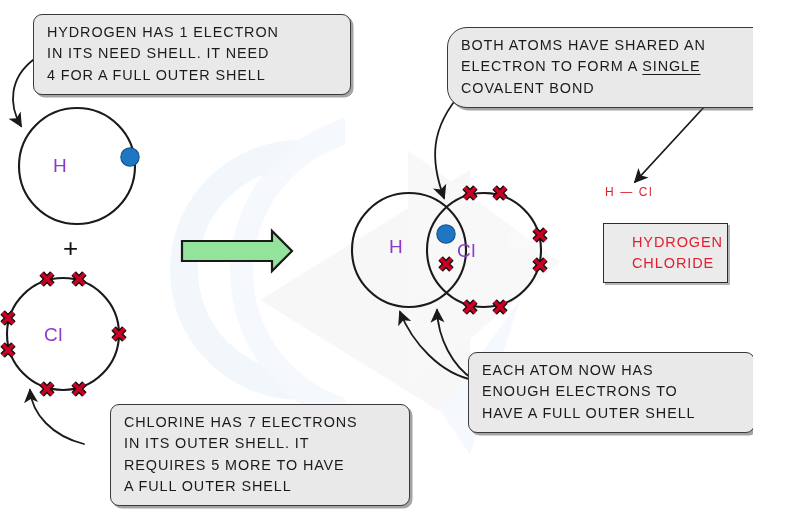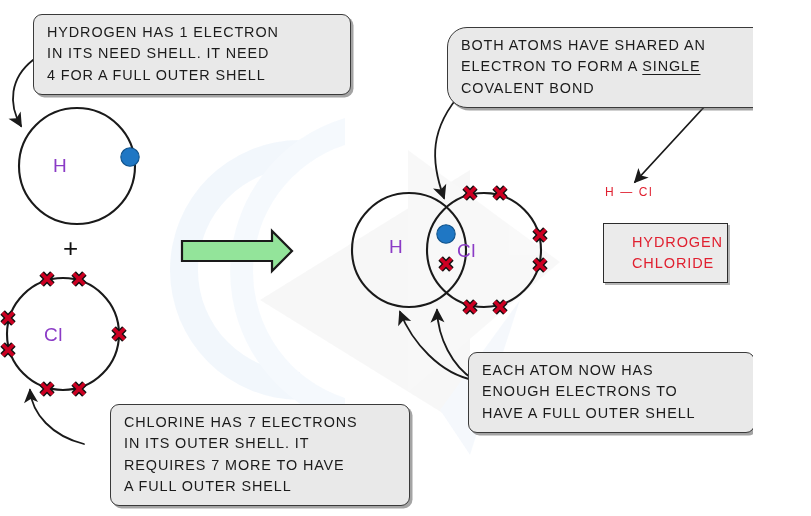--- a/index.html
+++ b/index.html
@@ -203,21 +203,21 @@
 
   <div class="callout" id="callout-bond">
     <span class="ln">BOTH   ATOMS  HAVE  SHARED  AN</span>
     <span class="ln"><span>ELECTRON   TO   FORM  A </span><span class="u">SINGLE</span></span>
     <span class="ln">COVALENT  BOND</span>
   </div>
 
   <div class="callout" id="callout-chlorine">
     <span class="ln">CHLORINE  HAS 7 ELECTRONS</span>
     <span class="ln">IN  ITS   OUTER   SHELL. IT</span>
-    <span class="ln">REQUIRES   7 MORE  TO  HAVE</span>
+    <span class="ln">REQUIRES   5 MORE  TO  HAVE</span>
     <span class="ln">A  FULL  OUTER   SHELL</span>
   </div>
 
   <div class="callout" id="callout-each">
     <span class="ln">EACH   ATOM  NOW  HAS</span>
     <span class="ln">ENOUGH   ELECTRONS  TO</span>
     <span class="ln">HAVE  A  FULL  OUTER  SHELL</span>
   </div>
 
   <div class="atom-label" id="label-h-left">H</div>

